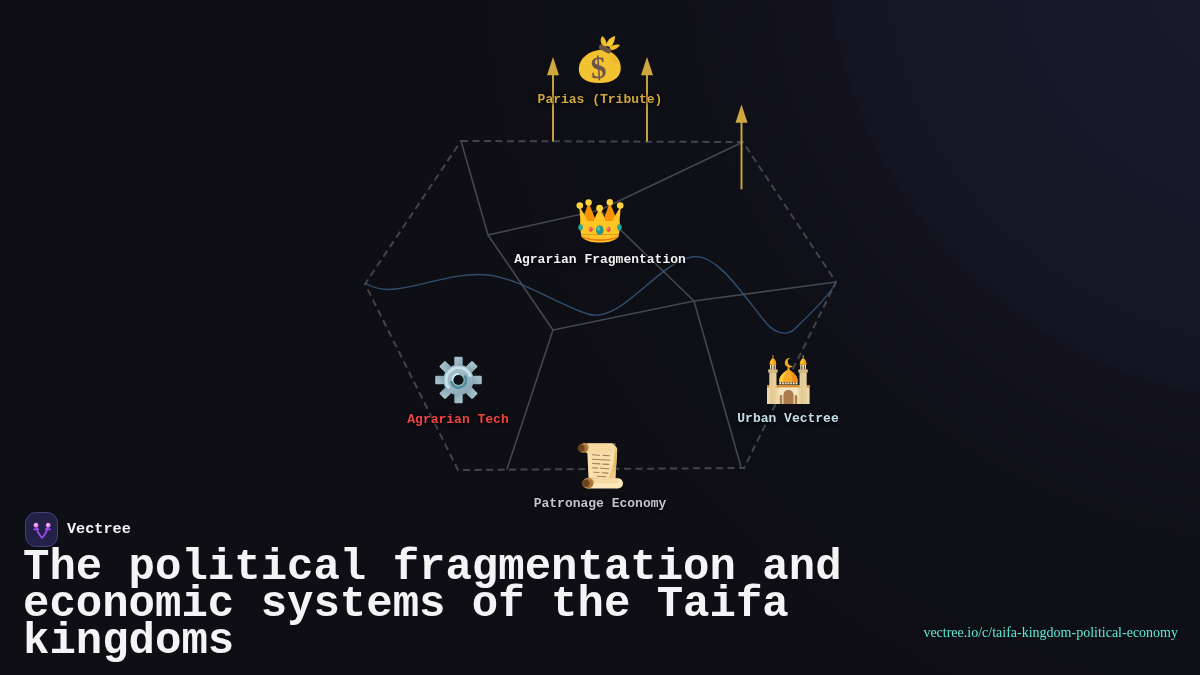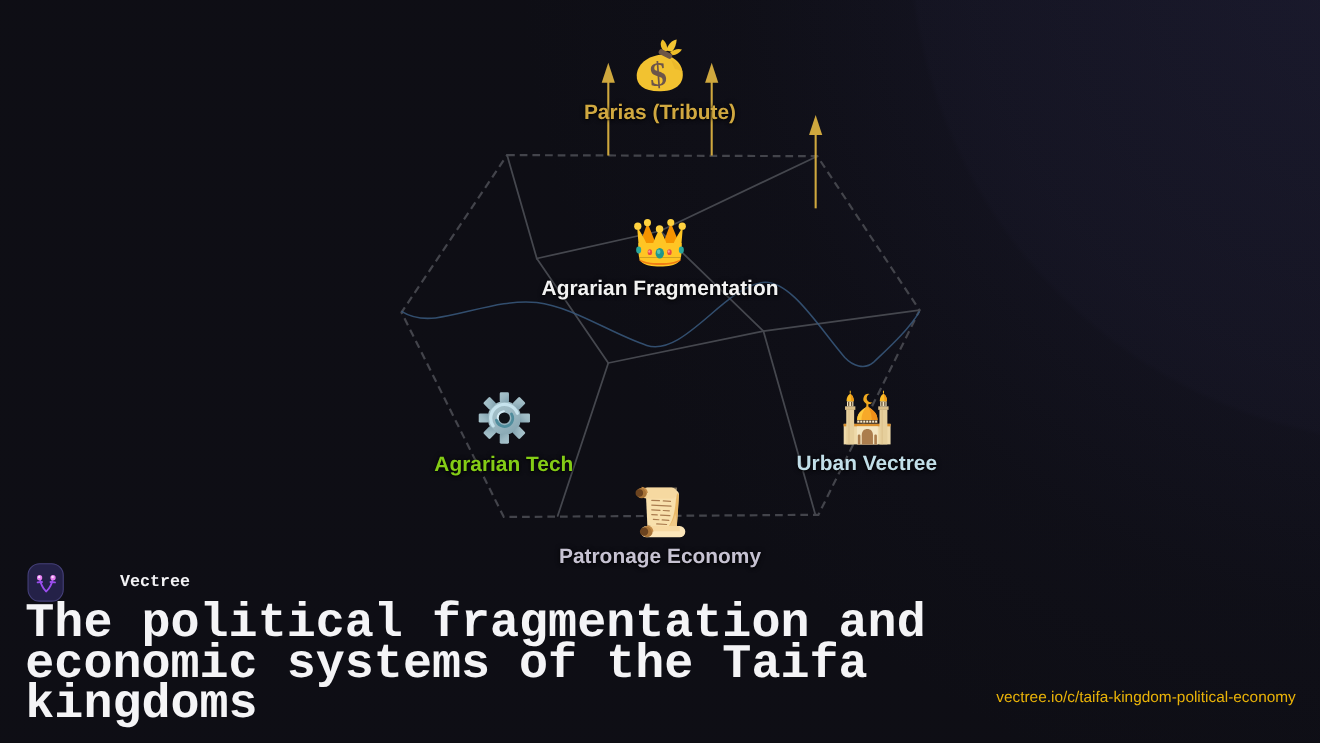--- a/index.html
+++ b/index.html
@@ -6,29 +6,29 @@
   body{width:1200px;height:675px;overflow:hidden;
     background:#0d0d13;
     font-family:"Liberation Sans", sans-serif;
     position:relative;}
   #bg{position:absolute;inset:0;
     background:
       radial-gradient(circle 465px at 1290px -60px, rgba(64,62,112,0.07) 0%, rgba(64,62,112,0.06) 99%, rgba(64,62,112,0.02) 100%),
       radial-gradient(circle 820px at 1290px -60px, rgba(46,45,86,0.33) 0%, rgba(39,38,72,0.22) 50%, rgba(26,26,48,0.10) 76%, rgba(13,13,19,0) 100%),
       #0d0d13;}
   #stage{position:absolute;inset:0;}
-  .lbl{position:absolute;font-weight:bold;font-size:19px;transform:translateX(-50%);
-    white-space:nowrap;text-shadow:0 1px 2px rgba(0,0,0,0.85),0 0 5px rgba(0,0,0,0.55);}
+  .lbl{position:absolute;font-weight:bold;font-size:13px;transform:translateX(-50%);
+    white-space:nowrap;text-shadow:0 1px 2px rgba(0,0,0,0.85),0 0 5px rgba(0,0,0,0.55);font-family:Liberation Mono, monospace;}
   #footer .brand{position:absolute;left:67px;top:519.6px;color:#f2f2f4;
-    font-family:"Liberation Mono",monospace;font-weight:bold;font-size:15.2px;margin-left:42px;}
+    font-family:"Liberation Mono",monospace;font-weight:bold;font-size:15.2px;}
   #title{position:absolute;left:23px;top:549px;color:#f4f4f6;
     font-family:"Liberation Mono",monospace;font-weight:bold;font-size:44px;line-height:37px;
     letter-spacing:0px;}
-  #url{position:absolute;right:22px;top:625px;color:#eab308;
-    font-family:Liberation Sans, sans-serif;font-size:14px;}
+  #url{position:absolute;right:22px;top:625px;color:#5eead4;
+    font-family:Liberation Serif, serif;font-size:14px;}
   #logo{position:absolute;left:24.5px;top:512px;width:33.5px;height:34.5px;border-radius:11px;
     background:#242148;border:1.5px solid #45407a;box-sizing:border-box;}
 </style>
 </head>
 <body>
 <div id="bg"></div>
 <div id="stage">
 <svg width="1200" height="675" viewBox="0 0 1200 675" style="position:absolute;left:0;top:0">
 
   <path d="M461,141 L743,142 L836,282 L744,468 L458,470 L365,284 Z" fill="none" stroke="#43444b" stroke-width="2" stroke-dasharray="7 4.5"></path>
@@ -190,21 +190,21 @@
       <path d="M12,37.2 L43,37.2 L43,42 L12,42 Z" fill="#f4d193" opacity="0.6"></path>
       <circle cx="13.2" cy="42.3" r="5.1" fill="#a87438"></circle>
       <circle cx="10.5" cy="42.3" r="3.8" fill="#6b431f"></circle>
       <path d="M13.2,37.4 A5.1,5.1 0 0 1 18.3,42.3" stroke="#c28a47" stroke-width="1.6" fill="none"></path>
     </g>
   </g>
 </svg>
 
 <div class="lbl" style="left:600px;top:92px;color:#d0a840;">Parias (Tribute)</div>
 <div class="lbl" style="left:600px;top:252px;color:#f2f2f2;">Agrarian Fragmentation</div>
-<div class="lbl" style="left:458px;top:412px;color:#84cc16;">Agrarian Tech</div>
+<div class="lbl" style="left:458px;top:412px;color:#ef4444;">Agrarian Tech</div>
 <div class="lbl" style="left:788px;top:411px;color:#c2dfe9;">Urban Vectree</div>
 <div class="lbl" style="left:600px;top:496px;color:#c6c2d2;text-align:center;">Patronage Economy</div>
 </div>
 <div id="footer">
   <div id="logo">
     <svg width="31" height="32" viewBox="0 0 31 32" style="position:absolute;left:0;top:0">
       <g stroke="#9b4dee" stroke-width="1.7" fill="none" stroke-linecap="round">
         <path d="M10,12.5 Q11.5,20.5 15.9,24.6"></path>
         <path d="M22.2,12.5 Q20.7,20.5 16.1,24.6"></path>
         <path d="M8.2,16.4 L12.2,16.1"></path>

